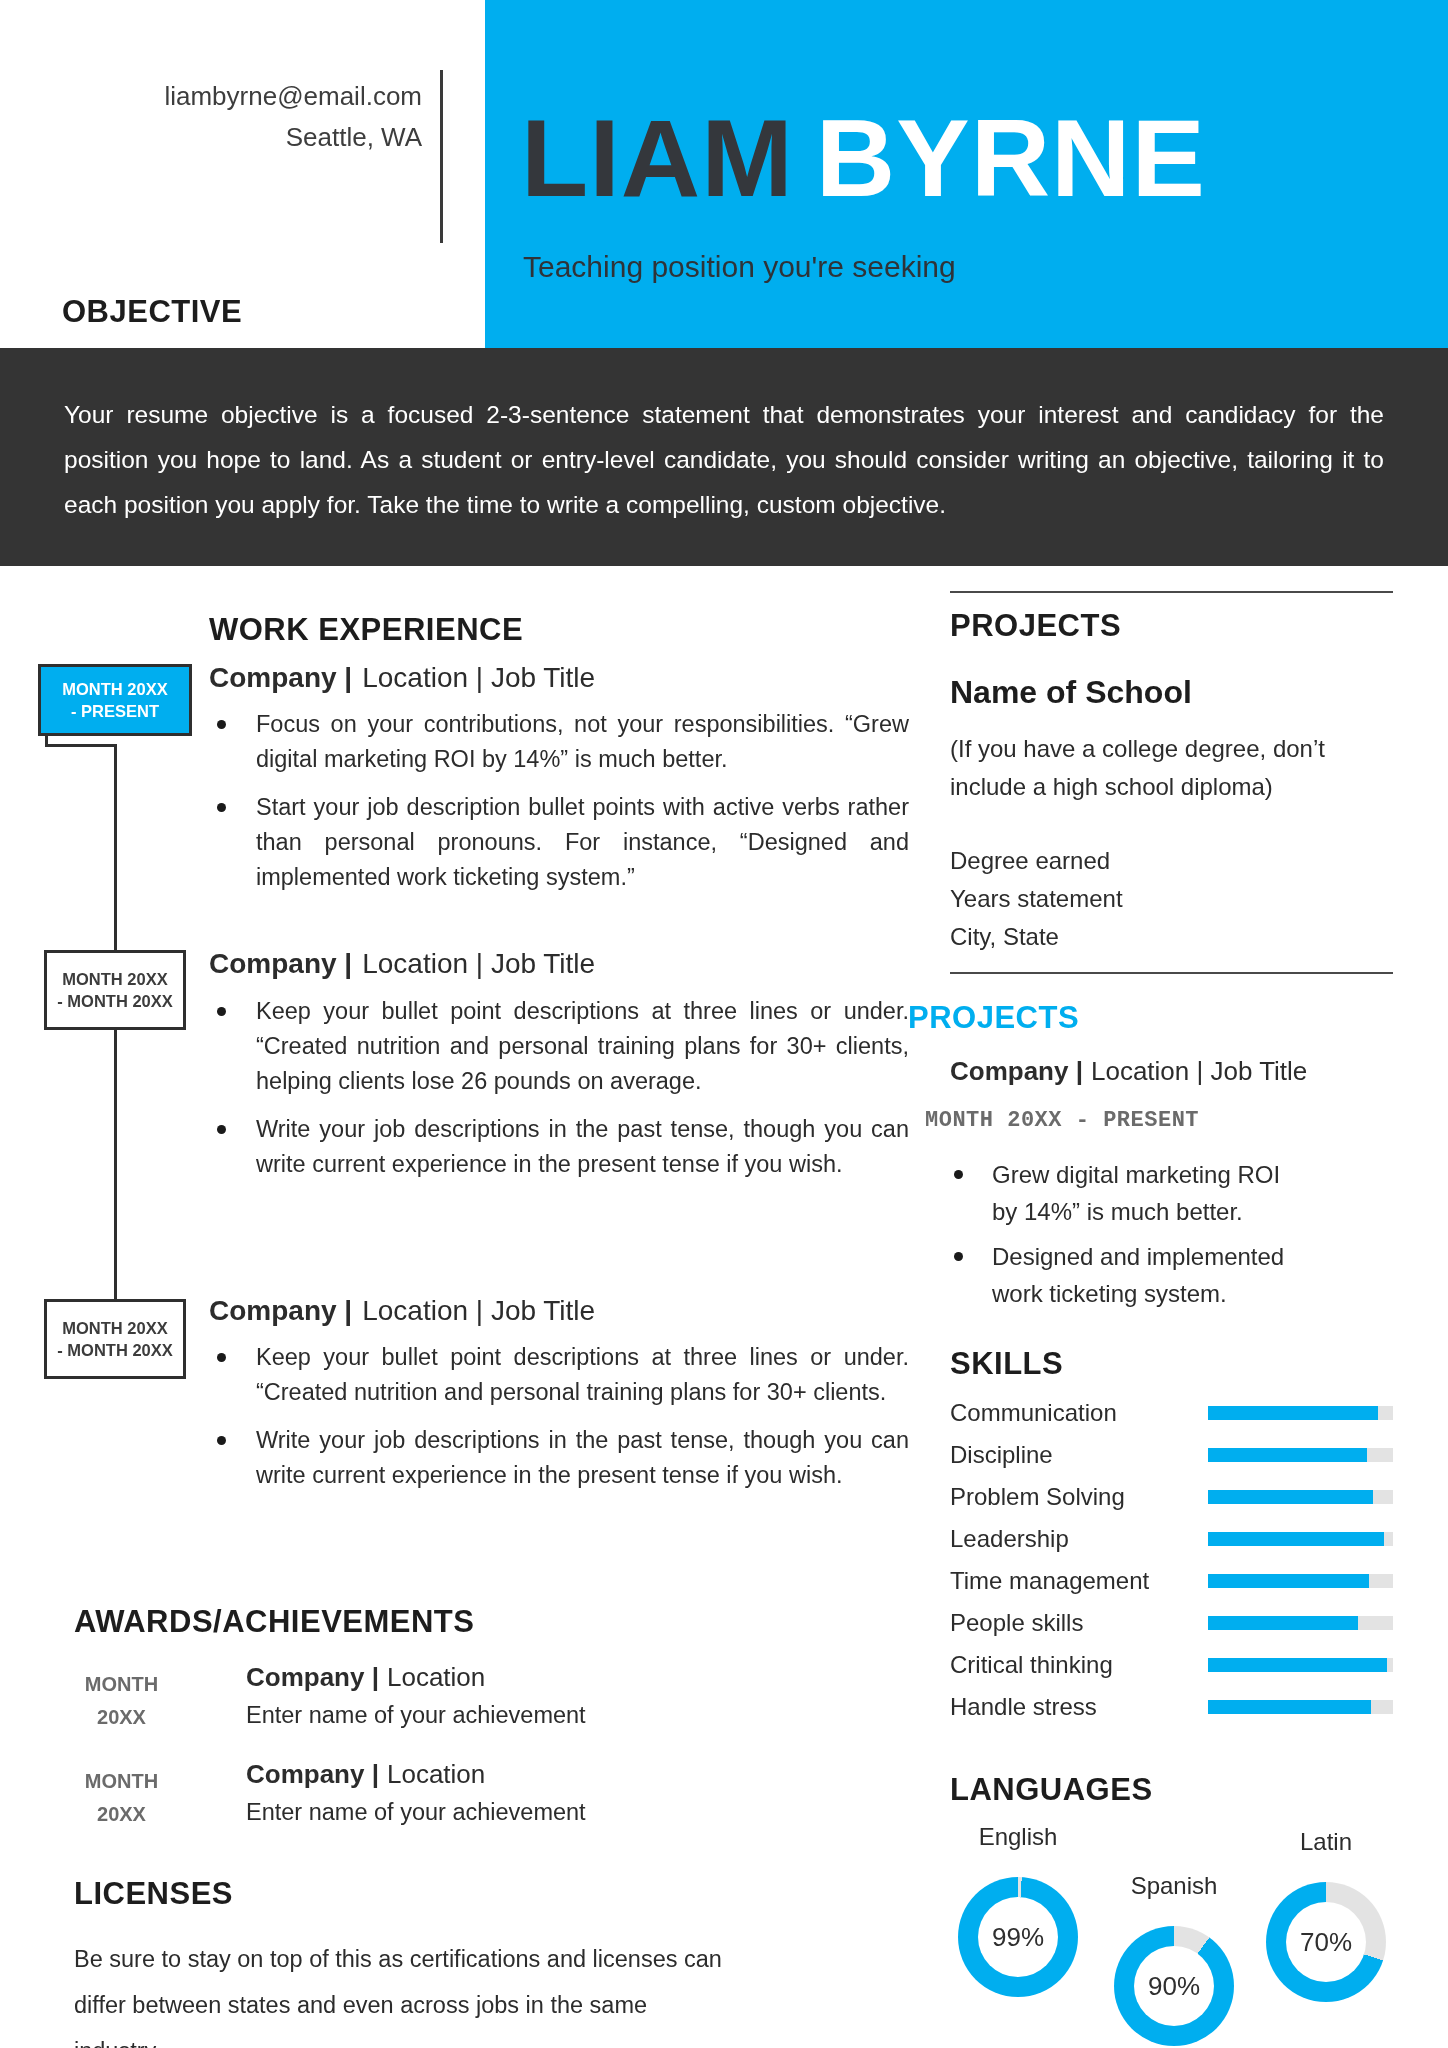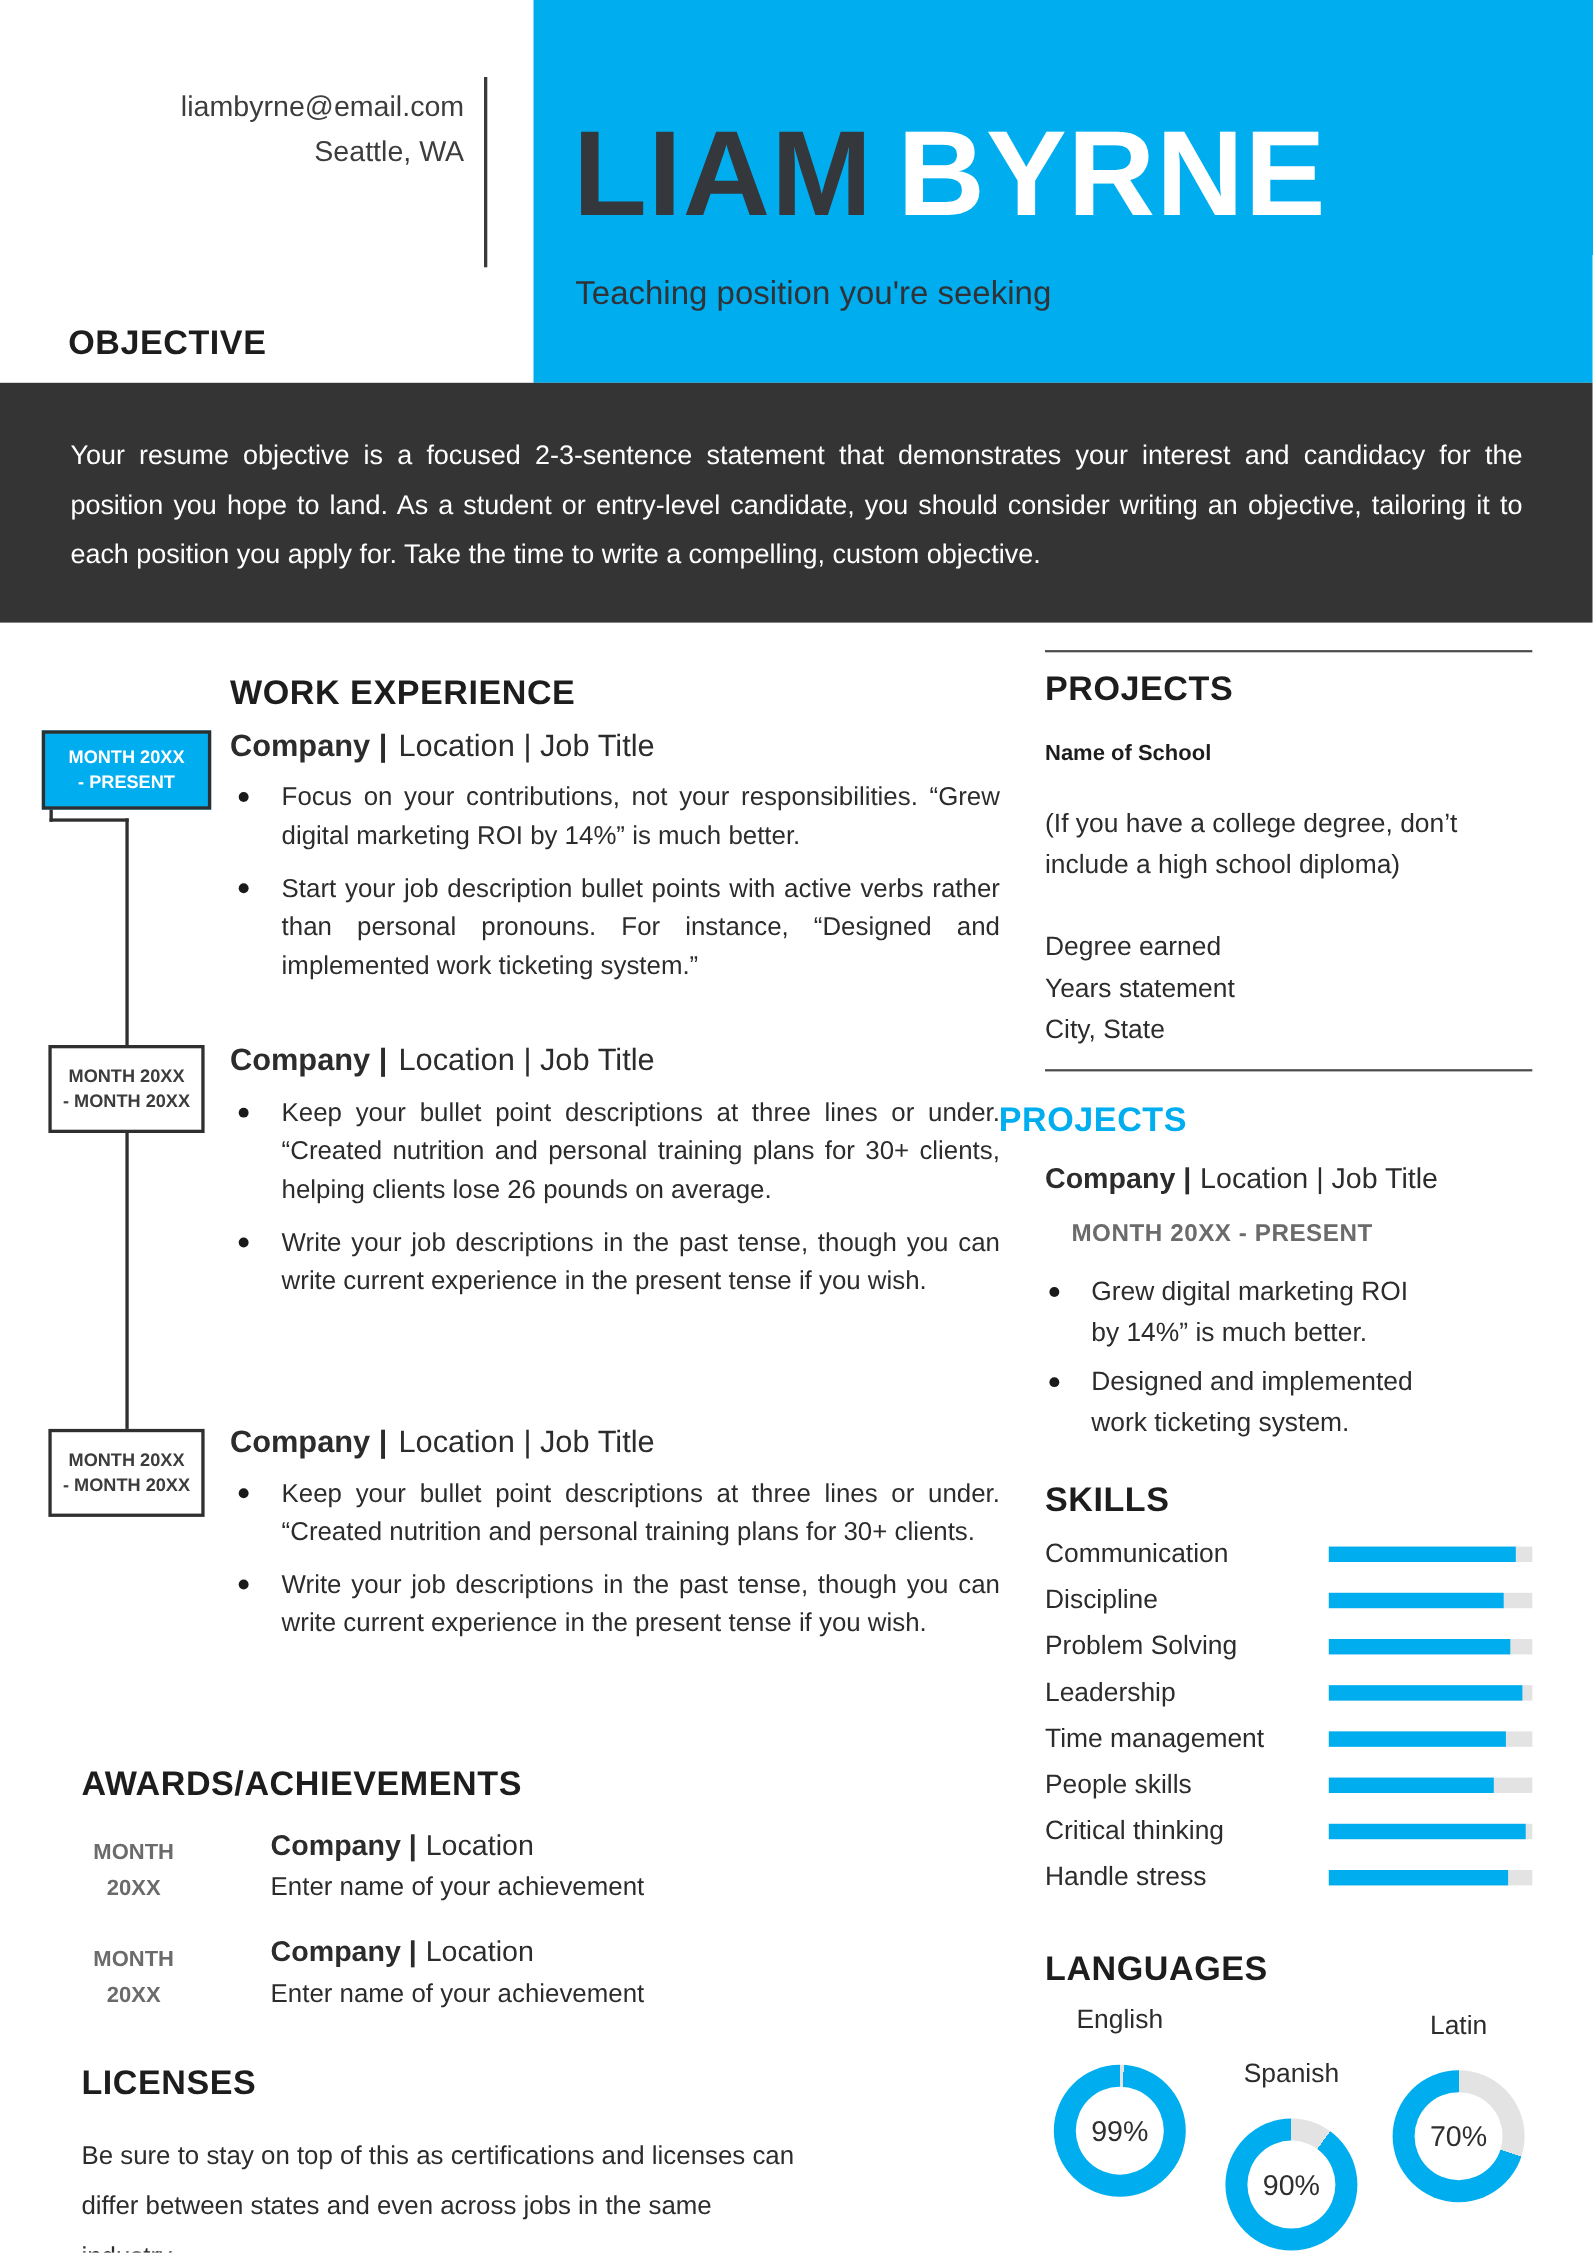--- a/index.html
+++ b/index.html
@@ -51,21 +51,21 @@
            line-height:33px;color:#6b6b6b;}
   .aw-company{font-size:26px;white-space:nowrap;}
   .aw-company .co{font-weight:bold;}
   .aw-company .meta{margin-left:8px;}
   .aw-name{font-size:23.5px;}
 
   .lic-text{width:660px;font-size:23.5px;line-height:46px;}
 
   
   .rule{height:2px;background:#4a4a4a;width:443px;}
-  .edu-school{font-size:20px;font-weight:bold;color:#1d1d1d;text-align:center;}
+  .edu-school{font-size:32px;font-weight:bold;color:#1d1d1d;text-align:center;}
   .edu-note{width:440px;font-size:24px;line-height:38px;}
   .edu-details{font-size:24px;line-height:38px;}
   .proj-h{color:#00AEEF;}
   .proj-period{font-size:22px;font-weight:bold;color:#6b6b6b;letter-spacing:.5px;}
   .r-bullets{width:350px;}
   .r-bullet{position:relative;padding-left:42px;margin-bottom:8px;font-size:24px;line-height:37px;}
   .r-bullet::before{content:"";position:absolute;left:4px;top:14px;width:9px;height:9px;
                     border-radius:50%;background:#1a1a1a;}
 
   
@@ -180,21 +180,21 @@
     <div>Degree earned</div>
     <div>Years statement</div>
     <div>City, State</div>
   </div>
   <div class="abs rule" style="left:950px;top:972px;"></div>
 
   <div class="abs sec-h proj-h" style="left:908px;top:1000px;">PROJECTS</div>
   <div class="abs aw-company" style="left:950px;top:1056px;">
     <span class="co">Company |</span><span class="meta">Location | Job Title</span>
   </div>
-  <div class="abs proj-period" style="left:974px;top:1108px;">MONTH 20XX - PRESENT</div>
+  <div class="abs proj-period" style="left:925px;top:1108px;font-family:Liberation Mono, monospace;">MONTH 20XX - PRESENT</div>
   <div class="abs r-bullets" style="left:950px;top:1156px;">
     <div class="r-bullet">Grew digital marketing ROI by 14%” is much better.</div>
     <div class="r-bullet">Designed and implemented work ticketing system.</div>
   </div>
 
   <div class="abs sec-h" style="left:950px;top:1346px;">SKILLS</div>
   <div class="abs skills-list">
     <div class="skill-row">
       <span class="skill-label">Communication</span>
       <span class="skill-track">

